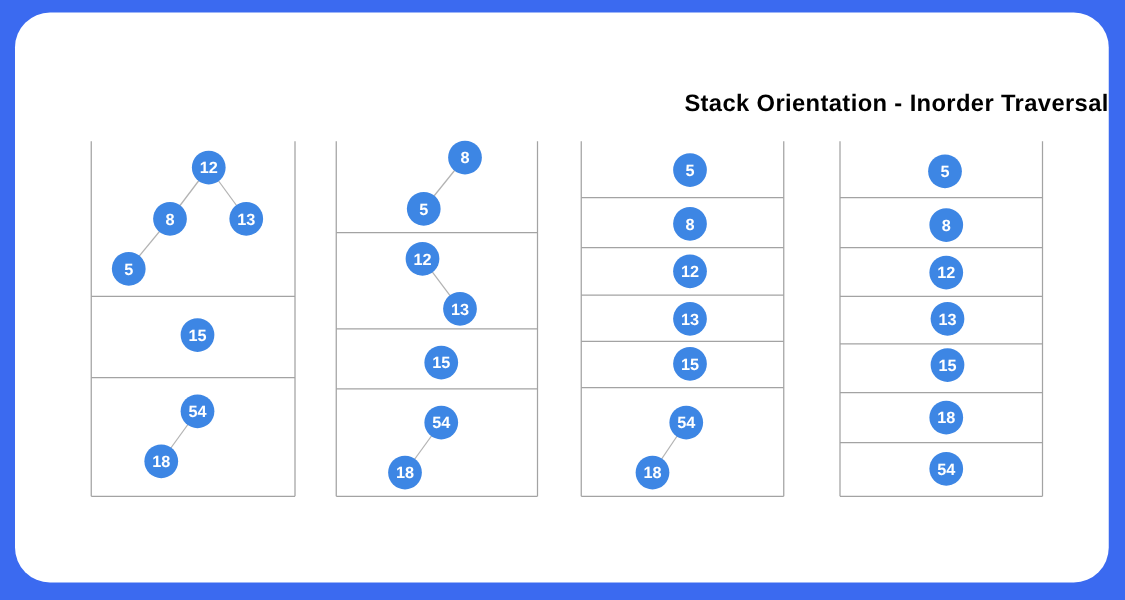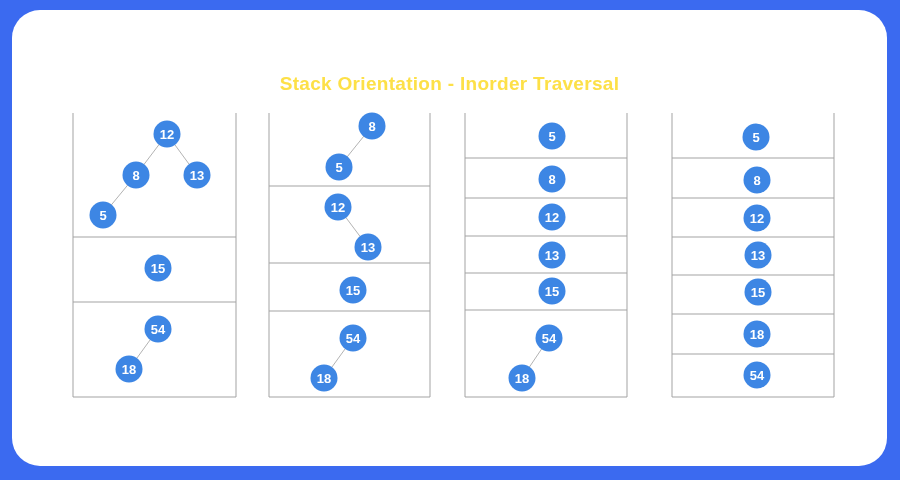--- a/index.html
+++ b/index.html
@@ -46,21 +46,21 @@
     font-family: "Liberation Sans", sans-serif;
     font-size: 13px;
     font-weight: 700;
   }
 </style>
 </head>
 <body>
 
 <div class="app-bg" style="background: rgb(59, 106, 240);">
   <div class="card" style="background: rgb(255, 255, 255);"></div>
-  <div class="title" style="color: #fde047;">Stack Orientation - Inorder Traversal</div>
+  <div class="title" style="color: #000000; text-align: right;">Stack Orientation - Inorder Traversal</div>
   <svg class="diagram" id="diagram-svg" width="900" height="480" viewBox="0 0 900 480">
       <g>
         <line x1="73" y1="113" x2="73" y2="397" stroke="#a3a3a3" stroke-width="1"></line>
         <line x1="236" y1="113" x2="236" y2="397" stroke="#a3a3a3" stroke-width="1"></line>
         <line x1="73" y1="397" x2="236" y2="397" stroke="#a3a3a3" stroke-width="1"></line>
         <line x1="73" y1="237" x2="236" y2="237" stroke="#a3a3a3" stroke-width="1"></line>
         <line x1="73" y1="302" x2="236" y2="302" stroke="#a3a3a3" stroke-width="1"></line>
         <line x1="167" y1="134" x2="136" y2="175" stroke="#b3b3b3" stroke-width="1"></line>
         <line x1="167" y1="134" x2="197" y2="175" stroke="#b3b3b3" stroke-width="1"></line>
         <line x1="136" y1="175" x2="103" y2="215" stroke="#b3b3b3" stroke-width="1"></line>

